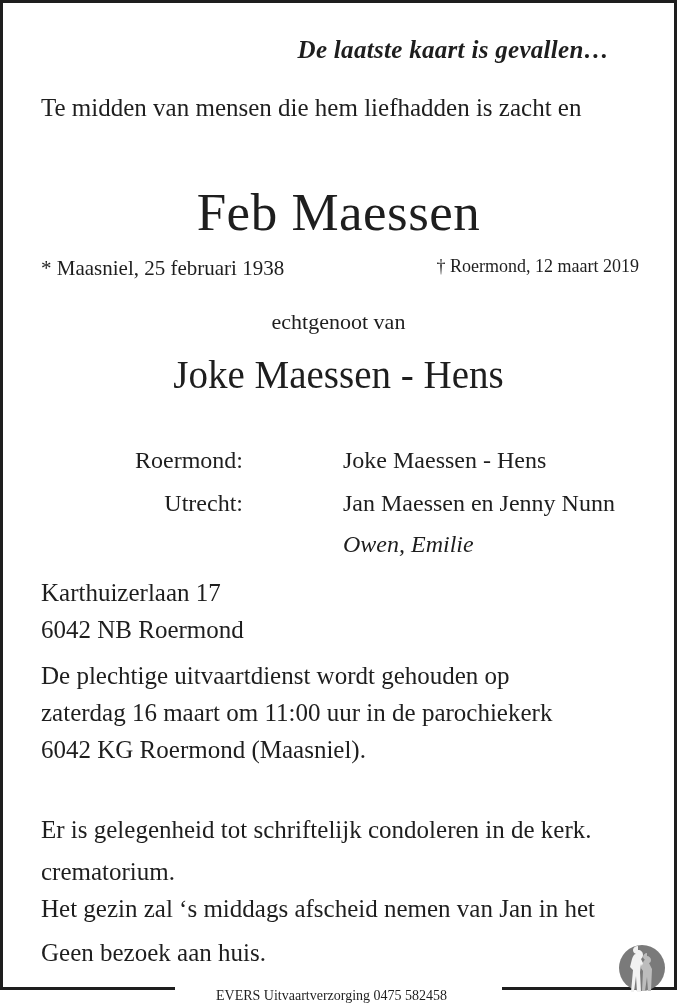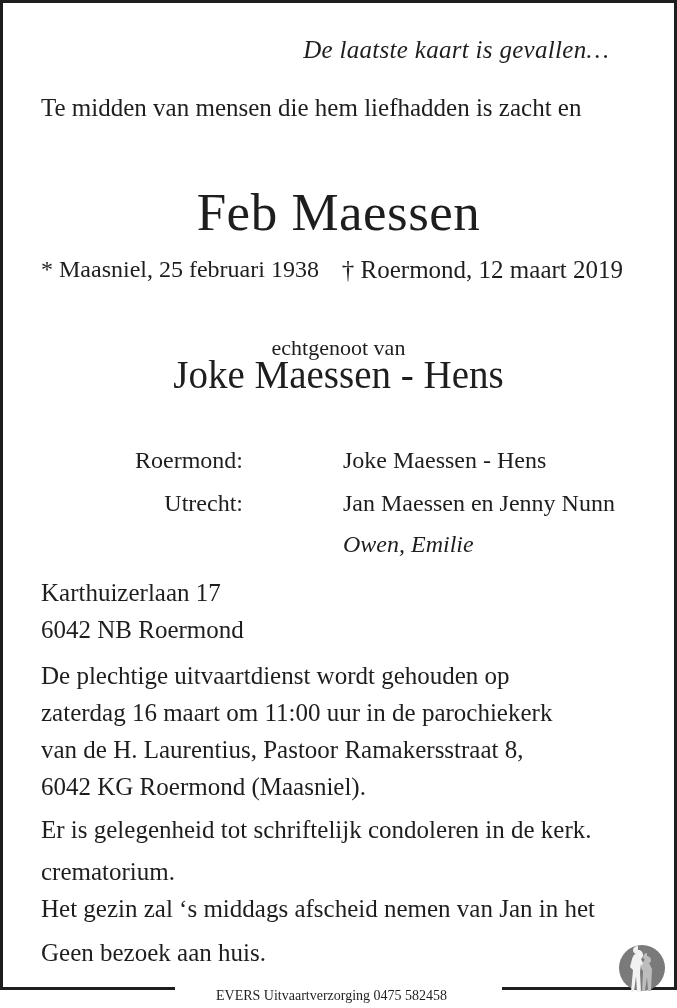--- a/index.html
+++ b/index.html
@@ -4,26 +4,26 @@
 <style>
   html, body { margin: 0; padding: 0; background: #ffffff; }
   body { width: 677px; height: 1008px; position: relative; overflow: hidden;
          font-family: "Liberation Serif", "DejaVu Serif", serif; color: #1e1e1e; }
   .frame-top { position: absolute; left: 0; top: 0; width: 677px; height: 3px; background: #1e1e1e; }
   .frame-left { position: absolute; left: 0; top: 0; width: 3px; height: 990px; background: #1e1e1e; }
   .frame-right { position: absolute; right: 0; top: 0; width: 3px; height: 990px; background: #1e1e1e; }
   .frame-bottom-left { position: absolute; left: 0; top: 987px; width: 175px; height: 3px; background: #1e1e1e; }
   .frame-bottom-right { position: absolute; left: 502px; top: 987px; width: 175px; height: 3px; background: #1e1e1e; }
 
-  .motto { position: absolute; top: 36px; right: 68px; font-style: italic; font-size: 25px; letter-spacing: 0.3px; }
+  .motto { position: absolute; top: 36px; right: 68px; font-style: italic; font-size: 25px; letter-spacing: 0.3px; font-weight: bold; }
   .intro { position: absolute; left: 41px; top: 89px; width: 600px; font-size: 25px; line-height: 37px; }
   .name-main { position: absolute; left: 0; width: 677px; top: 182px; text-align: center; font-size: 53px; letter-spacing: 0.5px; }
-  .birth { position: absolute; left: 41px; top: 256px; font-size: 24px; }
-  .death { position: absolute; right: 54px; top: 256px; font-size: 25px; margin-left: 16px; }
-  .spouse-label { position: absolute; left: 0; width: 677px; top: 309px; text-align: center; font-size: 22px; margin-top: 26px; }
+  .birth { position: absolute; left: 41px; top: 256px; font-size: 21px; }
+  .death { position: absolute; right: 38px; top: 256px; font-size: 18px; margin-left: 16px; }
+  .spouse-label { position: absolute; left: 0; width: 677px; top: 309px; text-align: center; font-size: 22px; }
   .spouse-name { position: absolute; left: 0; width: 677px; top: 352px; text-align: center; font-size: 39px; }
 
   .relatives { position: absolute; left: 0; top: 447px; width: 677px; }
   .rel-row { position: absolute; left: 0; width: 601px; height: 40px; font-size: 24px; }
   .rel-place { position: absolute; right: 358px; text-align: right; white-space: nowrap; }
   .rel-names { position: absolute; left: 343px; white-space: nowrap; }
   .rel-sub { position: absolute; left: 343px; font-style: italic; white-space: nowrap; }
 
   .address { position: absolute; left: 41px; top: 574px; font-size: 25px; line-height: 37px; }
   .para { position: absolute; left: 41px; width: 610px; font-size: 25px; line-height: 37px; }
@@ -73,21 +73,20 @@
   </div>
 
   <div class="address">
     <div>Karthuizerlaan 17</div>
     <div>6042 NB Roermond</div>
   </div>
 
   <div class="para p-service">
     <div>De plechtige uitvaartdienst wordt gehouden op</div>
     <div>zaterdag 16 maart om 11:00 uur in de parochiekerk</div>
-    <div>van de H. Laurentius, Pastoor Ramakersstraat 8,</div>
     <div>6042 KG Roermond (Maasniel).</div>
   </div>
 
   <div class="para p-condole">Er is gelegenheid tot schriftelijk condoleren in de kerk.</div>
 
   <div class="para p-farewell">
     <div>crematorium.</div>
     <div>Het gezin zal ‘s middags afscheid nemen van Jan in het</div>
   </div>
 

